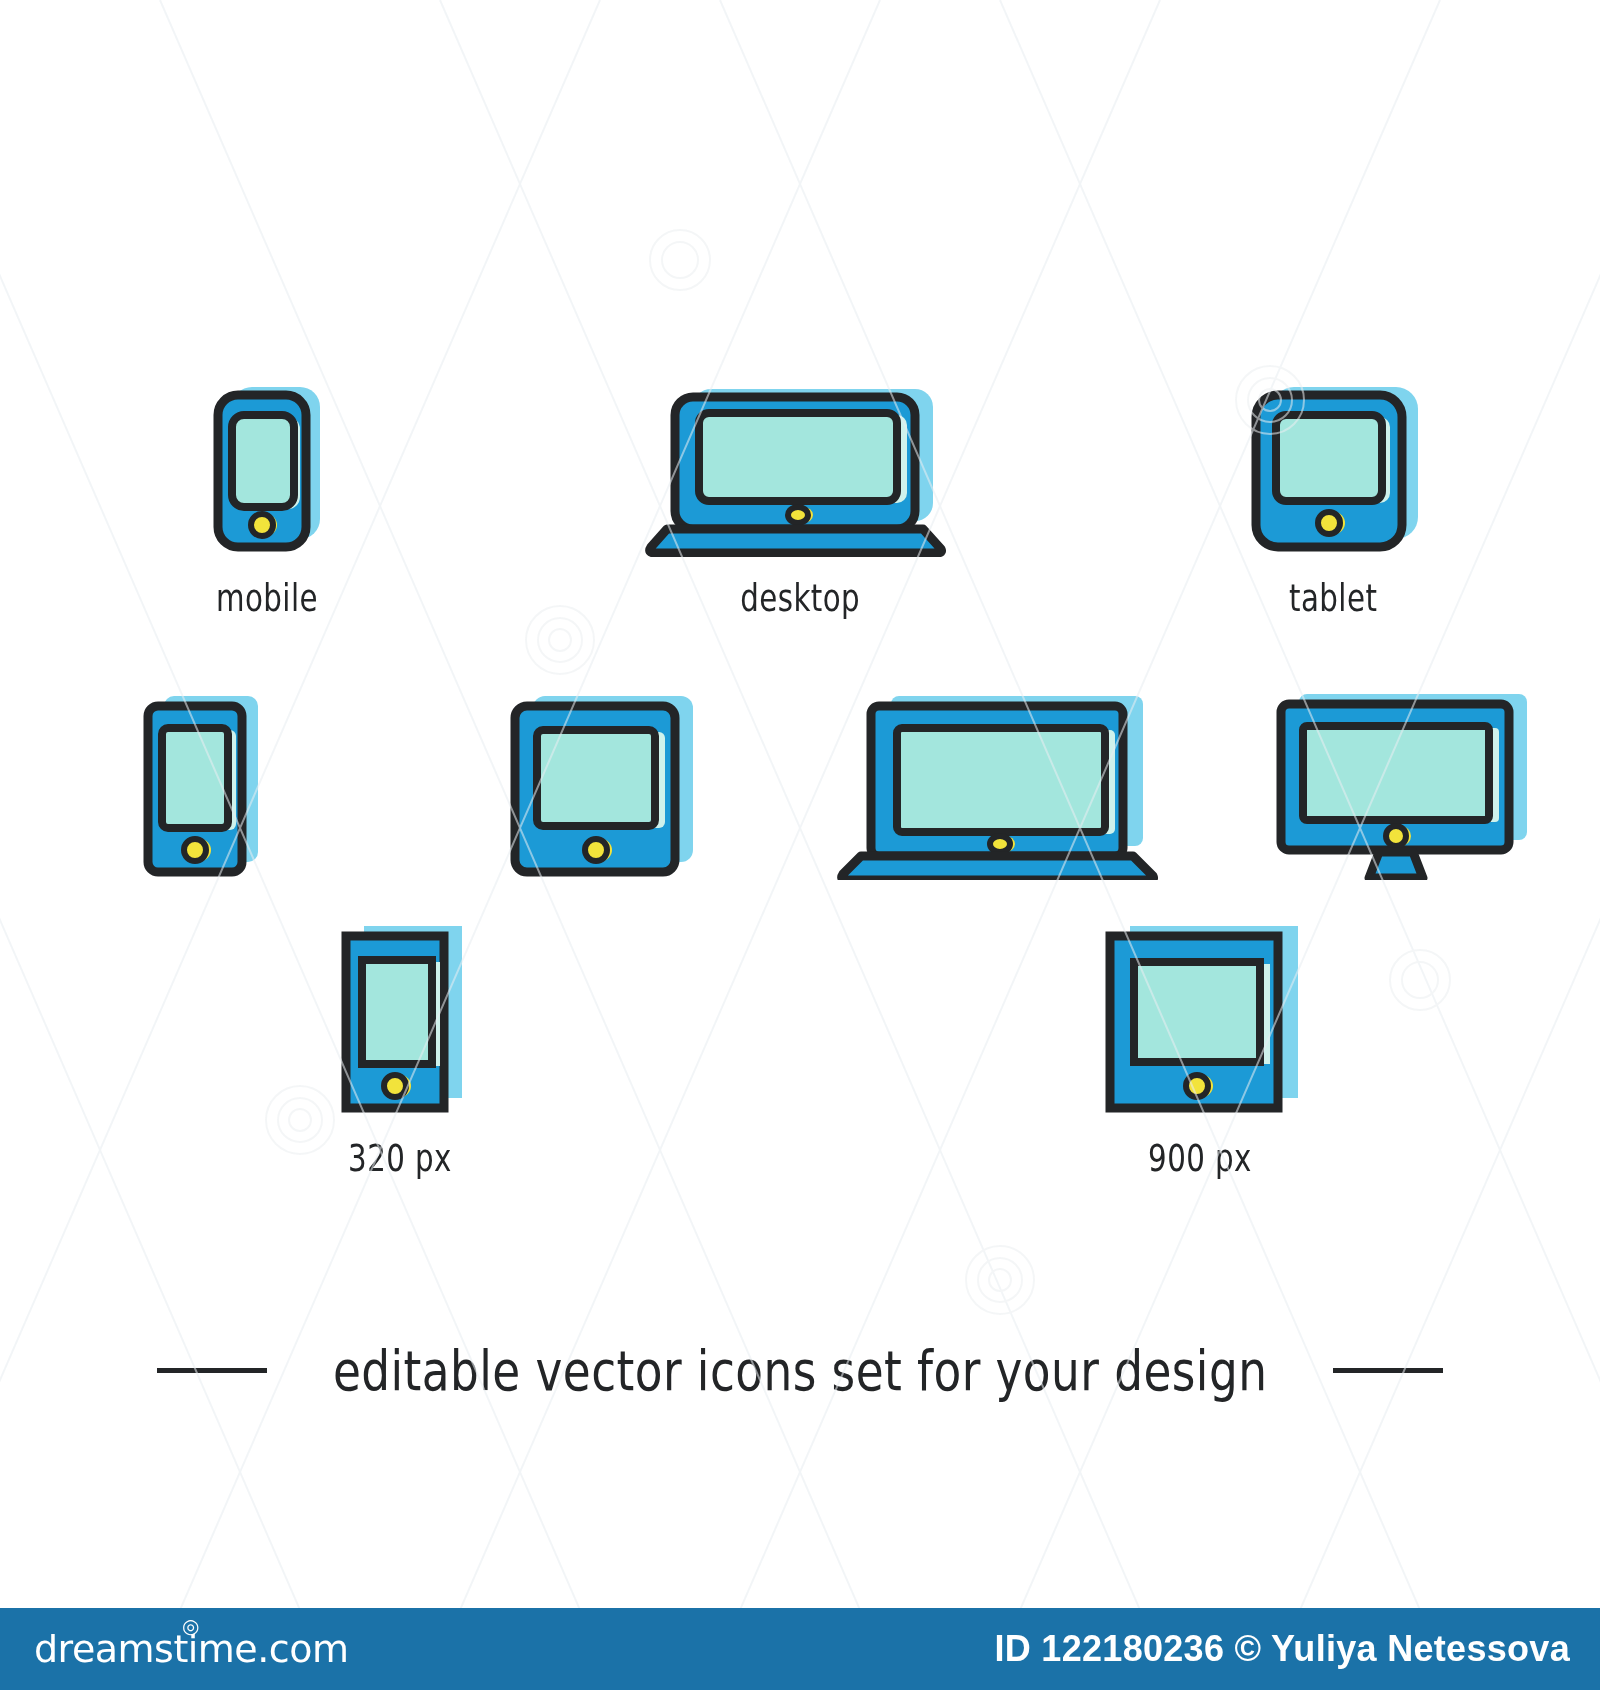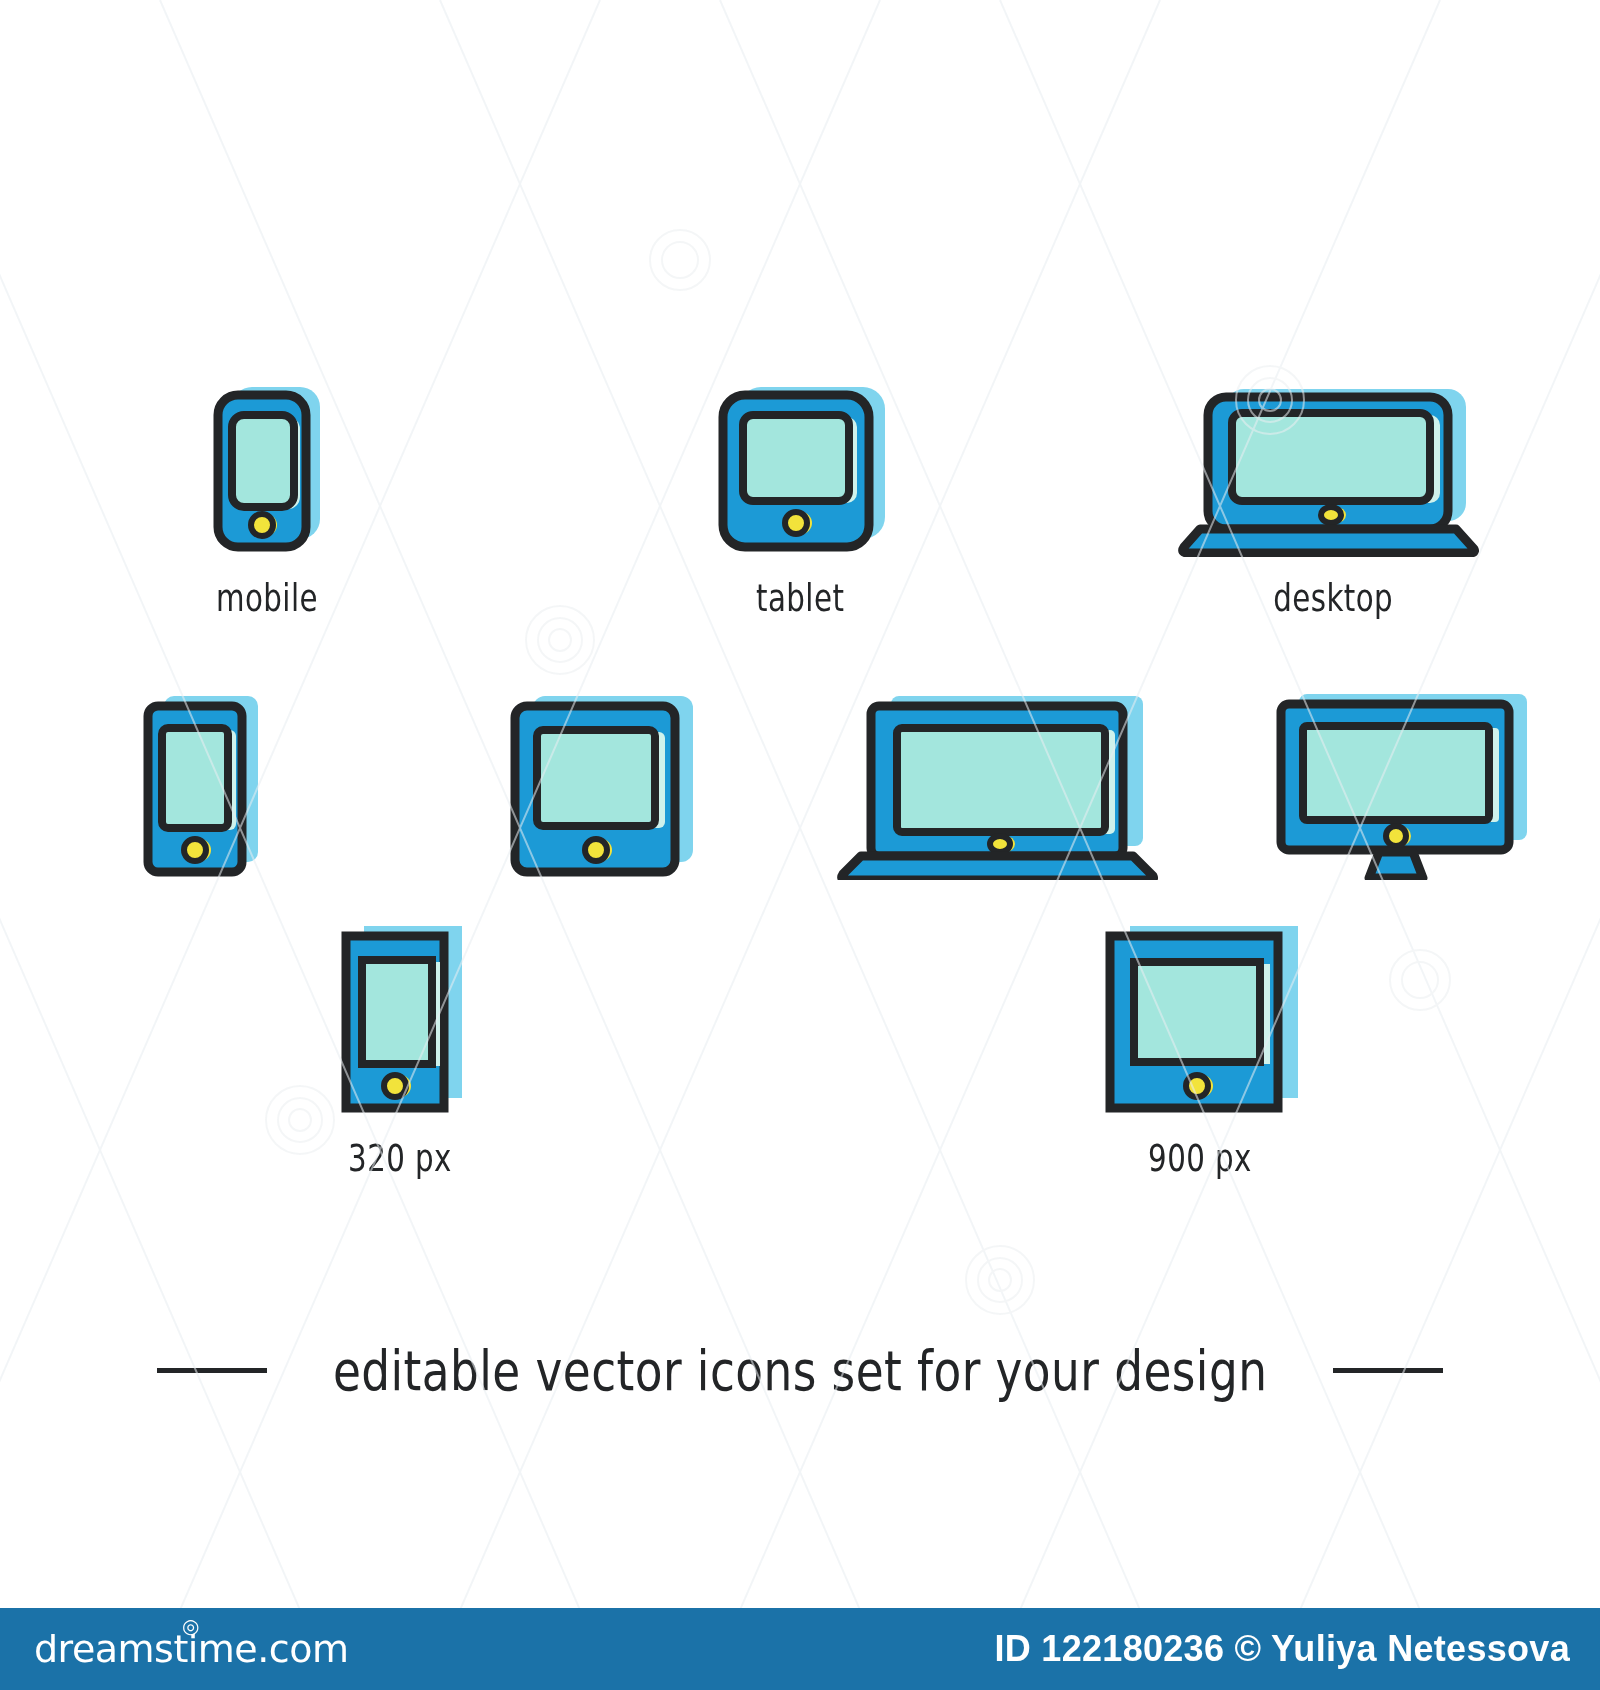--- a/index.html
+++ b/index.html
@@ -160,47 +160,47 @@
             <rect x="30" y="38" width="62" height="92" rx="12" fill="#A3E6DD" stroke="#232527" stroke-width="8"></rect>
             <circle cx="64" cy="148" r="11" fill="#F2E33B"></circle>
             <circle cx="60" cy="148" r="11" fill="#F2E33B" stroke="#232527" stroke-width="6"></circle>
           </svg>
         </div>
         <div class="cap">mobile</div>
       </div>
 
       <div class="cell">
         <div class="icon-wrap">
-          <svg width="190" height="180" viewBox="0 0 190 180" aria-hidden="true">
-            <rect x="34" y="10" width="146" height="152" rx="22" fill="#7FD4EE"></rect>
-            <rect x="18" y="18" width="146" height="152" rx="22" fill="#1C9AD6" stroke="#232527" stroke-width="9"></rect>
-            <rect x="46" y="40" width="106" height="86" rx="10" fill="#CFF2EC"></rect>
-            <rect x="38" y="38" width="106" height="86" rx="10" fill="#A3E6DD" stroke="#232527" stroke-width="8"></rect>
-            <circle cx="96" cy="146" r="11" fill="#F2E33B"></circle>
-            <circle cx="91" cy="146" r="11" fill="#F2E33B" stroke="#232527" stroke-width="6"></circle>
-          </svg>
-        </div>
-        <div class="cap">tablet</div>
-      </div>
-
-      <div class="cell">
-        <div class="icon-wrap">
           <svg width="310" height="180" viewBox="0 0 310 180" aria-hidden="true">
             <rect x="48" y="12" width="240" height="132" rx="18" fill="#7FD4EE"></rect>
             <rect x="30" y="20" width="240" height="132" rx="18" fill="#1C9AD6" stroke="#232527" stroke-width="9"></rect>
             <rect x="64" y="38" width="198" height="88" rx="10" fill="#CFF2EC"></rect>
             <rect x="54" y="36" width="198" height="88" rx="10" fill="#A3E6DD" stroke="#232527" stroke-width="8"></rect>
             <ellipse cx="158" cy="138" rx="10" ry="8" fill="#F2E33B"></ellipse>
             <ellipse cx="153" cy="138" rx="10" ry="8" fill="#F2E33B" stroke="#232527" stroke-width="6"></ellipse>
             <path d="M22 152 L278 152 L296 172 Q298 176 292 176 L10 176 Q2 176 6 170 Z" fill="#1C9AD6" stroke="#232527" stroke-width="9" stroke-linejoin="round"></path>
           </svg>
         </div>
         <div class="cap">desktop</div>
       </div>
 
+      <div class="cell">
+        <div class="icon-wrap">
+          <svg width="190" height="180" viewBox="0 0 190 180" aria-hidden="true">
+            <rect x="34" y="10" width="146" height="152" rx="22" fill="#7FD4EE"></rect>
+            <rect x="18" y="18" width="146" height="152" rx="22" fill="#1C9AD6" stroke="#232527" stroke-width="9"></rect>
+            <rect x="46" y="40" width="106" height="86" rx="10" fill="#CFF2EC"></rect>
+            <rect x="38" y="38" width="106" height="86" rx="10" fill="#A3E6DD" stroke="#232527" stroke-width="8"></rect>
+            <circle cx="96" cy="146" r="11" fill="#F2E33B"></circle>
+            <circle cx="91" cy="146" r="11" fill="#F2E33B" stroke="#232527" stroke-width="6"></circle>
+          </svg>
+        </div>
+        <div class="cap">tablet</div>
+      </div>
+
     </div>
 
     <div class="row row-2">
 
       <div class="cell">
         <div class="icon-wrap">
           <svg width="140" height="190" viewBox="0 0 140 190" aria-hidden="true">
             <rect x="34" y="6" width="94" height="166" rx="10" fill="#7FD4EE"></rect>
             <rect x="18" y="16" width="94" height="166" rx="10" fill="#1C9AD6" stroke="#232527" stroke-width="9"></rect>
             <rect x="40" y="40" width="66" height="100" rx="6" fill="#CFF2EC"></rect>

